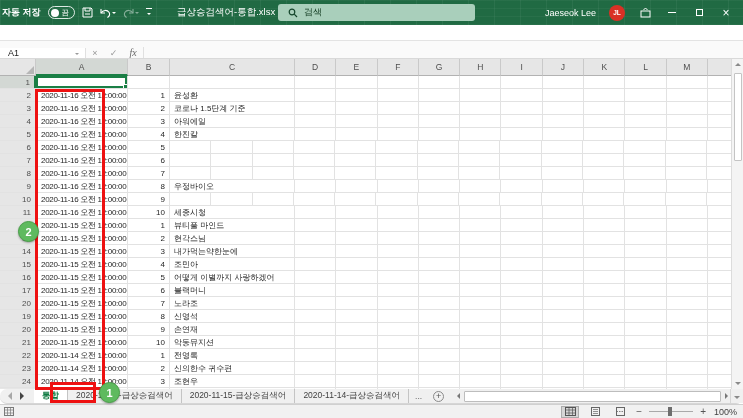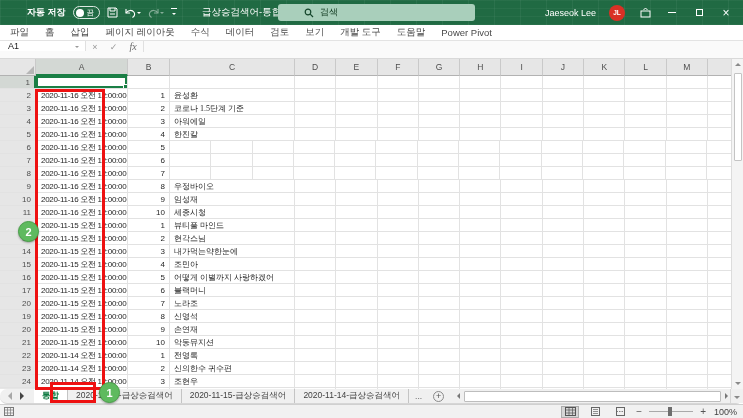--- a/index.html
+++ b/index.html
@@ -5,53 +5,53 @@
   html,body{margin:0;padding:0;background:#888;}
   *{box-sizing:border-box;font-family:"Liberation Sans","DejaVu Sans",sans-serif;}
   .win{position:relative;width:743px;height:418px;background:#fff;overflow:hidden;}
 
   
   .titlebar{position:absolute;top:0;left:0;width:743px;height:25px;
     background-color:#206a43;
     background-image:repeating-linear-gradient(90deg,rgba(255,255,255,.05) 0 1px,transparent 1px 26px),
                      repeating-linear-gradient(0deg,rgba(255,255,255,.04) 0 1px,transparent 1px 8px);
     color:#fff;display:flex;align-items:center;}
-  .qat{display:flex;align-items:center;gap:7px;padding-left:27px;}
+  .qat{display:flex;align-items:center;gap:7px;padding-left:2px;}
   .tb-label{font-size:9px;font-weight:bold;white-space:nowrap;}
   .toggle{display:inline-flex;align-items:center;gap:3px;border:1px solid rgba(255,255,255,.85);border-radius:8px;height:13px;padding:0 5px 0 2px;}
   .knob{width:8px;height:8px;border-radius:50%;background:#fff;}
   .tg-txt{font-size:7.5px;color:#fff;}
   .tb-btn{display:inline-flex;align-items:center;gap:1px;}
   .dim{opacity:.45;}
   .car{width:0;height:0;border:2.5px solid transparent;border-top-color:#fff;margin-top:3px;display:inline-block;}
   .car.gray{border-top-color:#9a9a9a;margin-top:4px;}
   .qat-more{display:inline-flex;flex-direction:column;align-items:center;}
   .qat-more i{display:block;width:6px;height:1px;background:#fff;margin-bottom:1px;}
   .doc-title{font-size:9.5px;white-space:nowrap;margin-left:18px;}
   .search{position:absolute;left:278px;top:4px;width:197px;height:17px;background:#a9cfbb;border-radius:3px;
-    display:flex;align-items:center;gap:6px;padding-left:26px;color:#10391f;font-size:9px;}
+    display:flex;align-items:center;gap:6px;padding-left:10px;color:#10391f;font-size:9px;}
   .tb-right{position:absolute;right:0;top:0;height:25px;display:flex;align-items:center;gap:13px;padding-right:10px;}
   .user{font-size:9px;white-space:nowrap;}
   .avatar{width:16px;height:16px;border-radius:50%;background:#d93025;color:#fff;font-size:6.5px;font-weight:bold;
     display:inline-flex;align-items:center;justify-content:center;}
   .winbtn{display:inline-flex;align-items:center;justify-content:center;width:14px;height:16px;color:#fff;}
   .minbar{width:8px;height:1px;background:#fff;display:inline-block;}
   .maxbox{width:7px;height:7px;border:1px solid #fff;display:inline-block;}
   .closex{font-size:12px;line-height:10px;}
 
   
   .ribbon{position:absolute;top:25px;left:0;width:743px;height:16px;background:#fff;display:flex;align-items:center;border-bottom:1px solid #e3e3e3;}
   .rtabs{display:flex;align-items:center;gap:16px;padding-left:10px;font-size:9.5px;color:#4a4a4a;white-space:nowrap;}
   .rtab{cursor:default;}
   .rright{position:absolute;right:5px;top:1px;display:flex;gap:7px;margin-top:28px;}
   .rbtn{display:inline-flex;align-items:center;gap:4px;border:1px solid #cfcfcf;border-radius:2px;background:#fff;
     height:13px;padding:0 7px;font-size:9px;color:#3f3f3f;}
 
   
-  .fbar{position:absolute;top:41px;left:0;width:743px;height:18px;background:#fafafa;border-bottom:1px solid #d9d9d9;display:flex;align-items:flex-start;}
+  .fbar{position:absolute;top:41px;left:0;width:743px;height:18px;background:#fafafa;border-bottom:1px solid #d9d9d9;display:flex;align-items:flex-end;}
   .namebox{width:86px;background:#fff;border-right:1px solid #e0e0e0;display:flex;align-items:center;justify-content:space-between;
     padding:0 6px 0 8px;font-size:9px;color:#222;}
   .ficons{width:58px;display:flex;align-items:center;justify-content:space-around;color:#9a9a9a;font-size:9px;border-right:1px solid #e0e0e0;}
   .fx{font-family:"Liberation Serif","DejaVu Serif",serif;font-style:italic;color:#6a6a6a;font-size:10px;}
   .finput{flex:1;background:#fff;}
 
   
   .grid{position:absolute;top:59px;left:0;width:743px;height:330px;background:#fff;overflow:hidden;}
   .hrow{display:flex;height:17px;}
   .corner{width:36px;background:#e6e6e6;border-right:1px solid #c9c9c9;border-bottom:1px solid #b2b2b2;position:relative;}
@@ -60,21 +60,21 @@
     font-size:8.5px;color:#4e4e4e;display:flex;align-items:center;justify-content:center;}
   .chdr.selc{background:#d3d8d4;border-bottom:2px solid #1a7f45;}
   .chdr.sliver{flex:1;border-right:none;}
   .row{display:flex;width:731px;height:13px;border-bottom:1px solid #e2e2e2;}
   .rhdr{width:36px;background:#e6e6e6;border-right:1px solid #c9c9c9;font-size:8px;color:#4e4e4e;
     display:flex;align-items:center;justify-content:flex-end;padding-right:4px;}
   .rhdr.selr{background:#d3d8d4;border-right:2px solid #1a7f45;}
   .cell{font-size:8px;color:#1f1f1f;white-space:nowrap;overflow:hidden;display:flex;align-items:center;border-right:1px solid #e2e2e2;}
   .ca{width:92px;padding-left:5px;letter-spacing:-0.3px;}
   .cb{width:42px;justify-content:flex-end;padding-right:4px;}
-  .cc{width:125px;padding-left:4px;font-family:Liberation Serif, serif;}
+  .cc{width:125px;padding-left:4px;}
   .spacer{flex:1;background:repeating-linear-gradient(90deg,transparent 0 40.3px,#e2e2e2 40.3px 41.3px);}
   .acell{position:relative;box-shadow:inset 0 0 0 2px #1a7f45;}
   .handle{position:absolute;right:0;bottom:0;width:4px;height:4px;background:#1a7f45;border-left:1px solid #fff;border-top:1px solid #fff;}
   .vscroll{position:absolute;top:0;right:0;width:12px;height:330px;background:#f4f4f4;border-left:1px solid #dcdcdc;}
   .tri{position:absolute;left:3px;width:0;height:0;border:3px solid transparent;}
   .tri.up{top:4px;border-bottom-color:#8a8a8a;border-top:none;}
   .tri.down{bottom:4px;border-top-color:#8a8a8a;border-bottom:none;}
   .vthumb{position:absolute;left:1.5px;top:14px;width:8px;height:88px;background:#fff;border:1px solid #c4c4c4;border-radius:1px;}
 
   
@@ -177,33 +177,20 @@
           <span class="minbar"></span>
         </span>
       <span class="winbtn">
           <span class="maxbox"></span>
         </span>
       <span class="winbtn closex">×</span>
     </div>
   </div>
 
   <div class="ribbon">
-    <div class="rtabs" id="ribbonTabs">
-        <span class="rtab">파일</span>
-        <span class="rtab">홈</span>
-        <span class="rtab">삽입</span>
-        <span class="rtab">페이지 레이아웃</span>
-        <span class="rtab">수식</span>
-        <span class="rtab">데이터</span>
-        <span class="rtab">검토</span>
-        <span class="rtab">보기</span>
-        <span class="rtab">개발 도구</span>
-        <span class="rtab">도움말</span>
-        <span class="rtab">Power Pivot</span>
-      </div>
     <div class="rright">
       <span class="rbtn">
         <svg width="10" height="10" viewBox="0 0 10 10">
             <path d="M2.5 3.5 5 1l2.5 2.5M5 1v5" fill="none" stroke="#3a7a52" stroke-width="1"></path>
             <path d="M1 6v3h8V6" fill="none" stroke="#3a7a52" stroke-width="1"></path>
           </svg>
         <span>공유</span>
       </span>
       <span class="rbtn">
         <svg width="10" height="10" viewBox="0 0 10 10">
@@ -306,21 +293,20 @@
         <div class="rhdr">9</div>
         <div class="cell ca">2020-11-16 오전 12:00:00</div>
         <div class="cell cb">8</div>
         <div class="cell cc">우정바이오</div>
         <div class="spacer"></div>
       </div>
       <div class="row">
         <div class="rhdr">10</div>
         <div class="cell ca">2020-11-16 오전 12:00:00</div>
         <div class="cell cb">9</div>
-        <div class="cell cc">임성재</div>
         <div class="spacer"></div>
       </div>
       <div class="row">
         <div class="rhdr">11</div>
         <div class="cell ca">2020-11-16 오전 12:00:00</div>
         <div class="cell cb">10</div>
         <div class="cell cc">세종시청</div>
         <div class="spacer"></div>
       </div>
       <div class="row">

